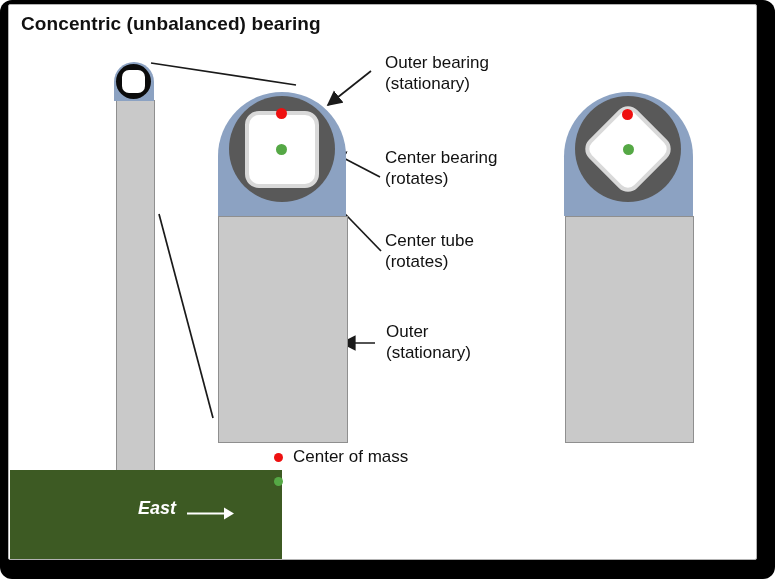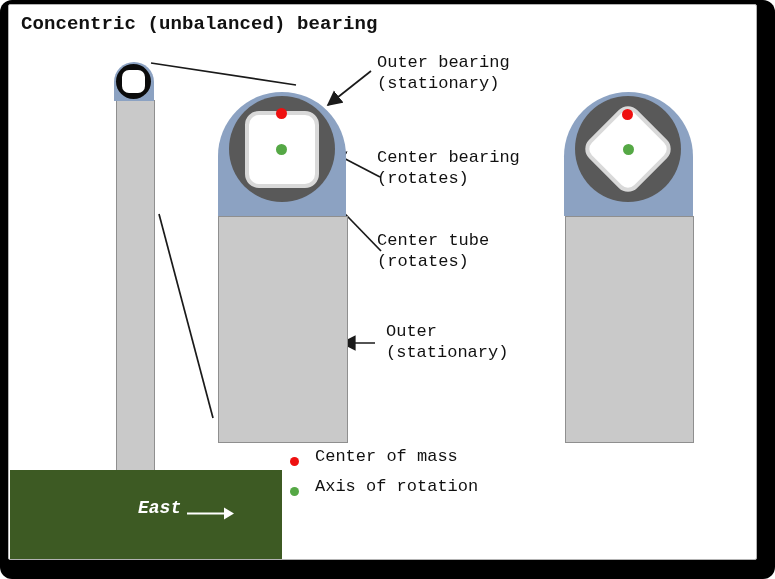--- a/index.html
+++ b/index.html
@@ -1,19 +1,19 @@
 <!DOCTYPE html>
 <html style="--outer-bearing: #8CA2C2; --inner-bearing-ring: #595959; --torque-tube: #FFFFFF; --bearing-edge: #D9D9D9; --post-fill: #C9C9C9; --post-border: #8F8F8F; --base-green: #3D5A23; --center-of-mass: #EE1010; --axis-of-rotation: #55A845; --annotation: #1A1A1A;"><head>
 <meta charset="utf-8">
 <style>
   html,body{margin:0;padding:0;background:#ffffff;}
   .frame{
     position:relative;width:775px;height:579px;background:#000;
     border-radius:12px;overflow:hidden;
-    font-family:Liberation Mono, monospace;
+    font-family:Liberation Sans, sans-serif;
   }
   .canvas{
     position:absolute;left:8px;top:4px;width:747px;height:554px;
     background:#ffffff;border:1px solid #b3b3b3;border-radius:2px;
   }
   .abs{position:absolute;}
   .title{
     position:absolute;left:12px;top:8px;
     font-size:19px;font-weight:bold;color:#111;letter-spacing:0.1px;
   }
@@ -38,27 +38,27 @@
   }
   .post.main{left:209px;top:211px;width:128px;height:225px;}
   .post.right{left:556px;top:211px;width:127px;height:225px;}
   .post.small{left:107px;top:95px;width:37px;height:372px;}
   .small-circle{left:107px;top:59px;width:35px;height:35px;border-radius:50%;background:#0b0b0b;}
   .small-square{left:113px;top:65px;width:23px;height:23px;border-radius:7px;background:#ffffff;}
   .dot{width:11px;height:11px;border-radius:50%;}
   .dot.red{background:var(--center-of-mass,#EE1010);}
   .dot.green{background:var(--axis-of-rotation,#55A845);}
   
-  .callout{position:absolute;left:368px;font-size:17px;line-height:21px;color:#111;}
+  .callout{position:absolute;left:376px;font-size:17px;line-height:21px;color:#111;}
   .callout.outer{top:47px;}
   .callout.inner{top:142px;}
   .callout.torque{top:225px;}
   .callout.postlbl{top:316px;left:377px;}
   
-  .legend-row{position:absolute;left:281px;display:flex;align-items:flex-end;gap:16px;font-size:17px;color:#111;}
+  .legend-row{position:absolute;left:265px;display:flex;align-items:center;gap:10px;font-size:17px;color:#111;}
   .legend-row .dot{width:9px;height:9px;}
   
   .base{left:1px;top:465px;width:272px;height:89px;background:var(--base-green,#3D5A23);}
   .east{position:absolute;left:128px;top:28px;color:#fff;font-size:18px;font-weight:bold;font-style:italic;}
   .east-arrow{position:absolute;left:177px;top:37px;}
 </style>
 </head>
 <body>
 
 <div class="frame">
@@ -125,17 +125,16 @@
       <div>Outer</div>
       <div>(stationary)</div>
     </div>
 
     <div class="legend-row" style="top:442px;">
       <span class="dot red"></span>
       <span>Center of mass</span>
     </div>
     <div class="legend-row" style="top:472px;">
       <span class="dot green"></span>
-      <span>Axis of rotation</span>
     </div>
 
   </div>
 </div>
 
 </body></html>

